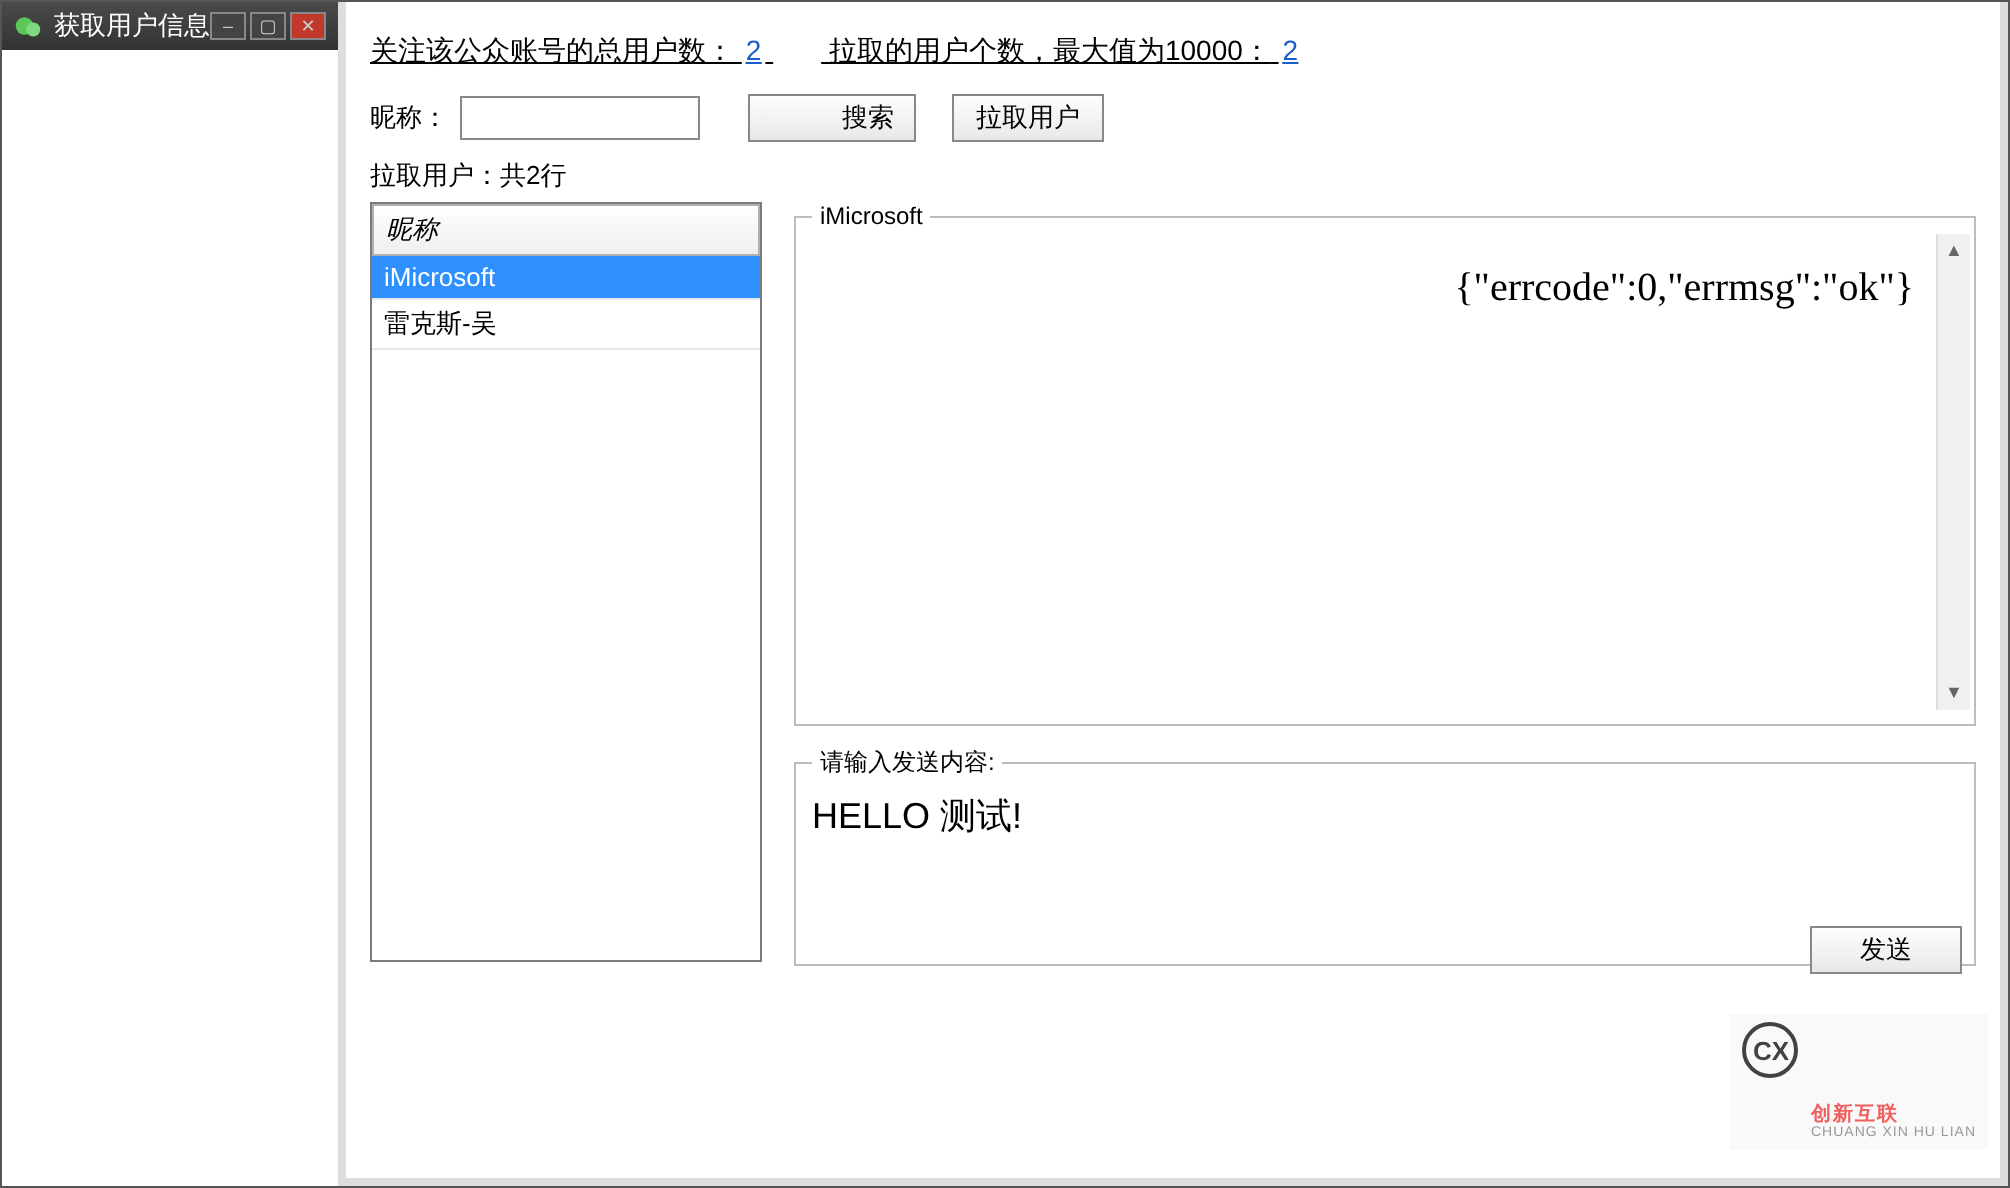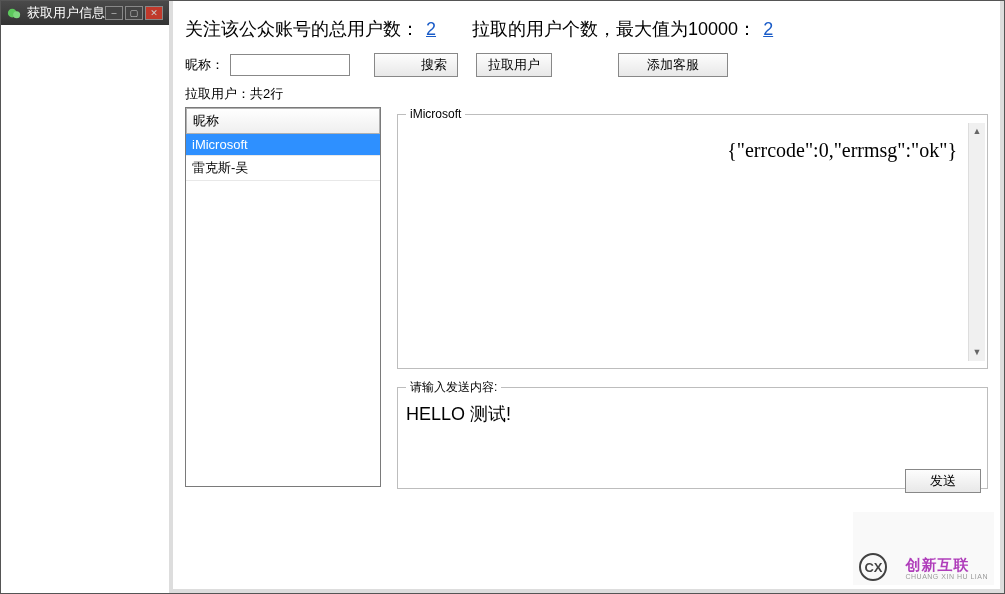--- a/index.html
+++ b/index.html
@@ -49,21 +49,22 @@
     .window-body {
       flex: 1;
       background: #fff;
       padding: 10px 8px;
       position: relative;
       border: 4px solid #ddd;
       border-top: none;
     }
     .info-line {
       margin: 6px 4px 12px 4px;
-      font-size: 18px;
+      font-size: 14px;
+      text-decoration: underline;
     }
     .info-line .link { color: #1a5cc8; text-decoration: underline; cursor: pointer; margin: 0 2px; }
     .info-line .gap { display: inline-block; width: 24px; }
     .controls-row {
       display: flex;
       align-items: center;
       margin: 0 4px 8px 4px;
     }
     .controls-row .lbl { font-size: 13px; margin-right: 6px; }
     .controls-row input[type=text] {
@@ -100,20 +101,21 @@
       border: 1px solid #7a7a7a;
       height: 380px;
       background: #fff;
       font-size: 13px;
     }
     .user-list .header-cell {
       border: 1px solid #b0b0b0;
       background: linear-gradient(to bottom, #fff, #efefef);
       padding: 3px 6px;
       margin: 0;
+      font-style: italic;
     }
     .user-list .row {
       padding: 3px 6px;
       border-bottom: 1px solid #e8e8e8;
       white-space: nowrap;
     }
     .user-list .row.selected { background: #2e90ff; color: #fff; }
     fieldset {
       border: 1px solid #bdbdbd;
       padding: 2px;
@@ -175,36 +177,36 @@
       resize: none;
     }
     .send-row {
       display: flex;
       justify-content: flex-end;
       padding: 2px 4px 0 0;
     }
     .watermark {
       position: absolute;
       right: 6px;
-      bottom: 4px;
-      display: flex;
-      align-items: flex-end;
-      gap: 18px;
+      bottom: 14px;
+      display: flex;
+      align-items: flex-start;
+      gap: 6px;
       opacity: 0.85;
       background: rgba(247,247,247,0.9);
       padding: 4px 6px;
     }
     .watermark .logo {
       width: 28px; height: 28px; border-radius: 50%;
       border: 2px solid #222;
       display: flex; align-items: center; justify-content: center;
       font-weight: bold; font-size: 13px; color: #222;
     }
     .watermark .wm-text { display: flex; flex-direction: column; line-height: 1.1; }
-    .watermark .wm-text .cn { font-size: 15px; color: #a21caf; font-weight: 600; letter-spacing: 1px; margin-top: 41px; }
+    .watermark .wm-text .cn { font-size: 10px; color: #ef4444; font-weight: 600; letter-spacing: 1px; margin-top: 41px; }
     .watermark .wm-text .en { font-size: 7px; color: #888; letter-spacing: 0.5px; }
   </style>
 </head>
 <body>
 
 <div class="window">
   <div class="titlebar">
     <span class="app-icon">
       <svg viewBox="0 0 16 16">
           <circle cx="6" cy="8" r="5" fill="#5cc85c"></circle>
@@ -228,21 +230,20 @@
       <span>拉取的用户个数，最大值为10000：</span>
       <span class="link">2</span>
     </div>
 
     <div class="controls-row">
       <span class="lbl">昵称：</span>
       <input type="text" value="" style="">
       <button class="btn">搜索</button>
       <button class="btn" style="margin-left:18px;font-family:Liberation Mono, monospace;">拉取用户</button>
       <span class="spacer"></span>
-      <button class="btn wide add-cs">添加客服</button>
     </div>
 
     <div class="list-label">拉取用户：共2行</div>
 
     <div class="main-row">
       <div class="left-col">
         <div class="user-list">
           <div class="header-cell">昵称</div>
           <div class="row selected">iMicrosoft</div>
           <div class="row">雷克斯-吴</div>

